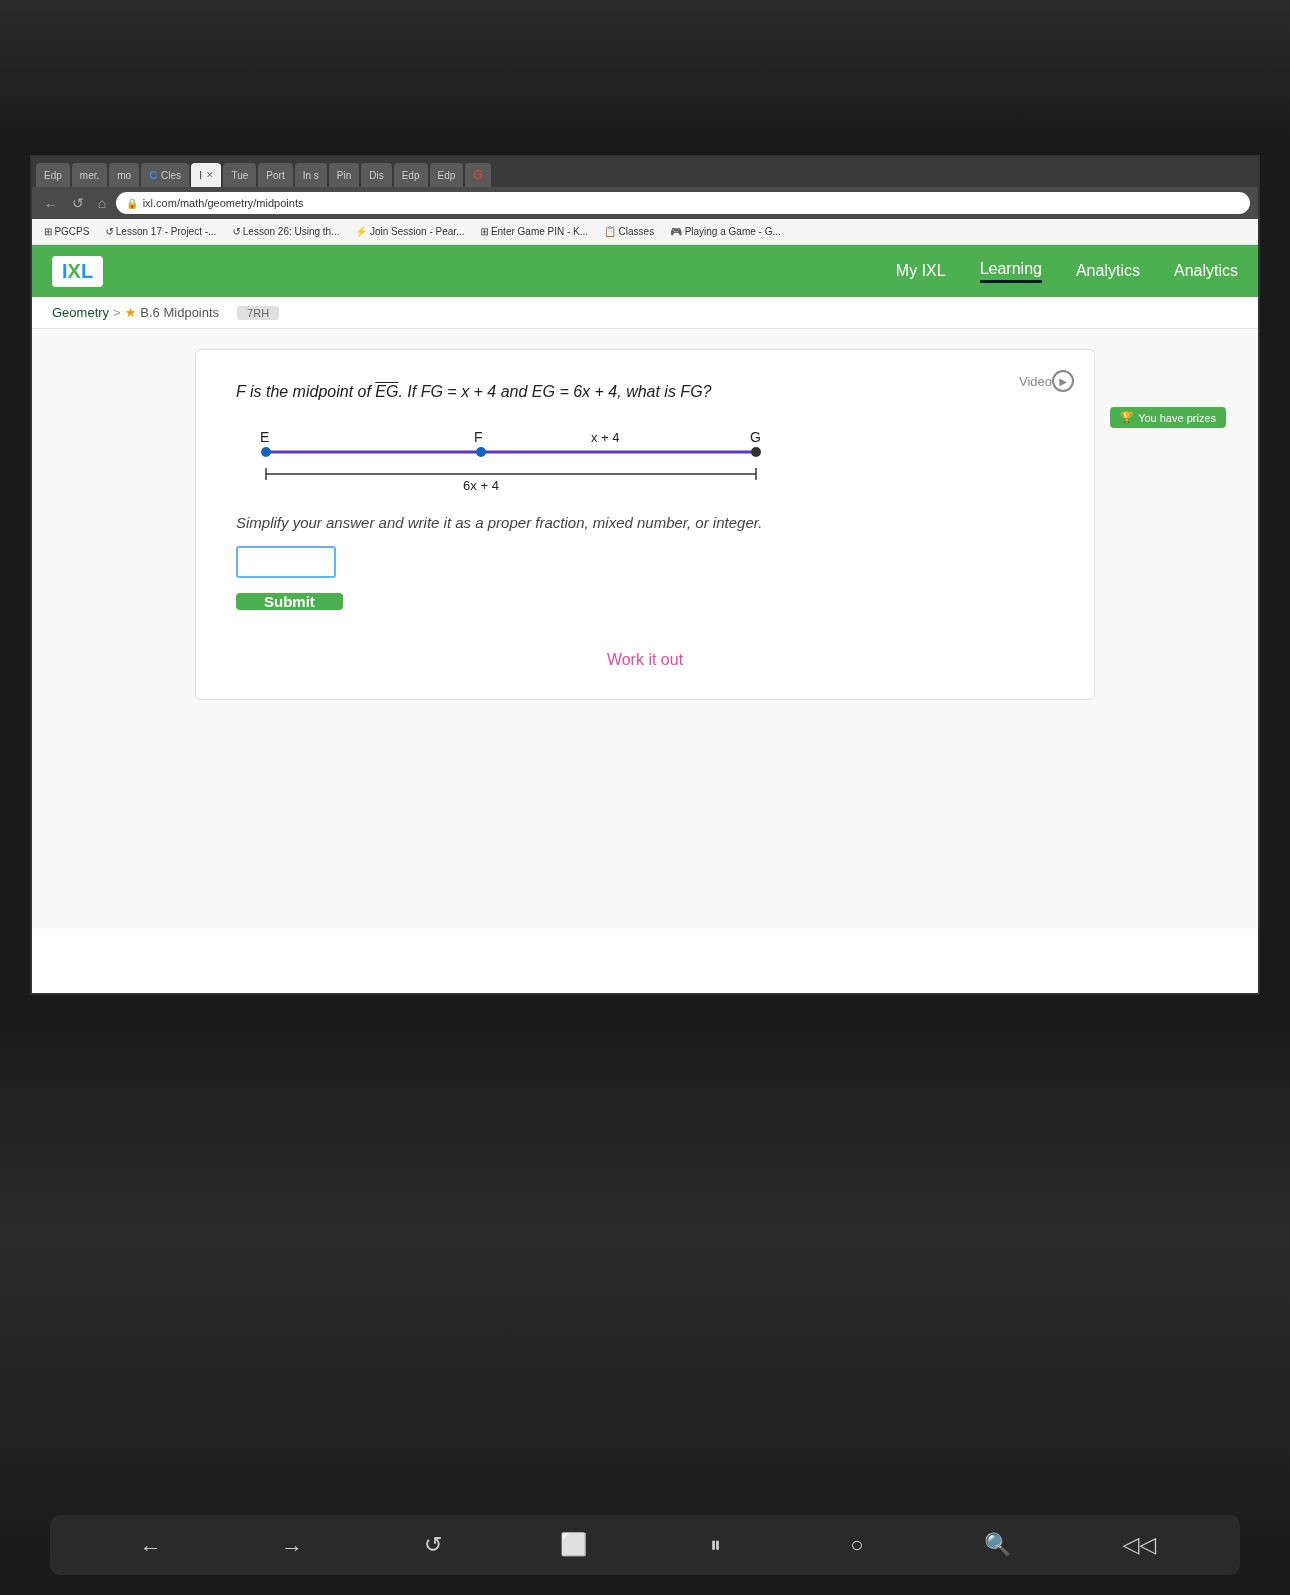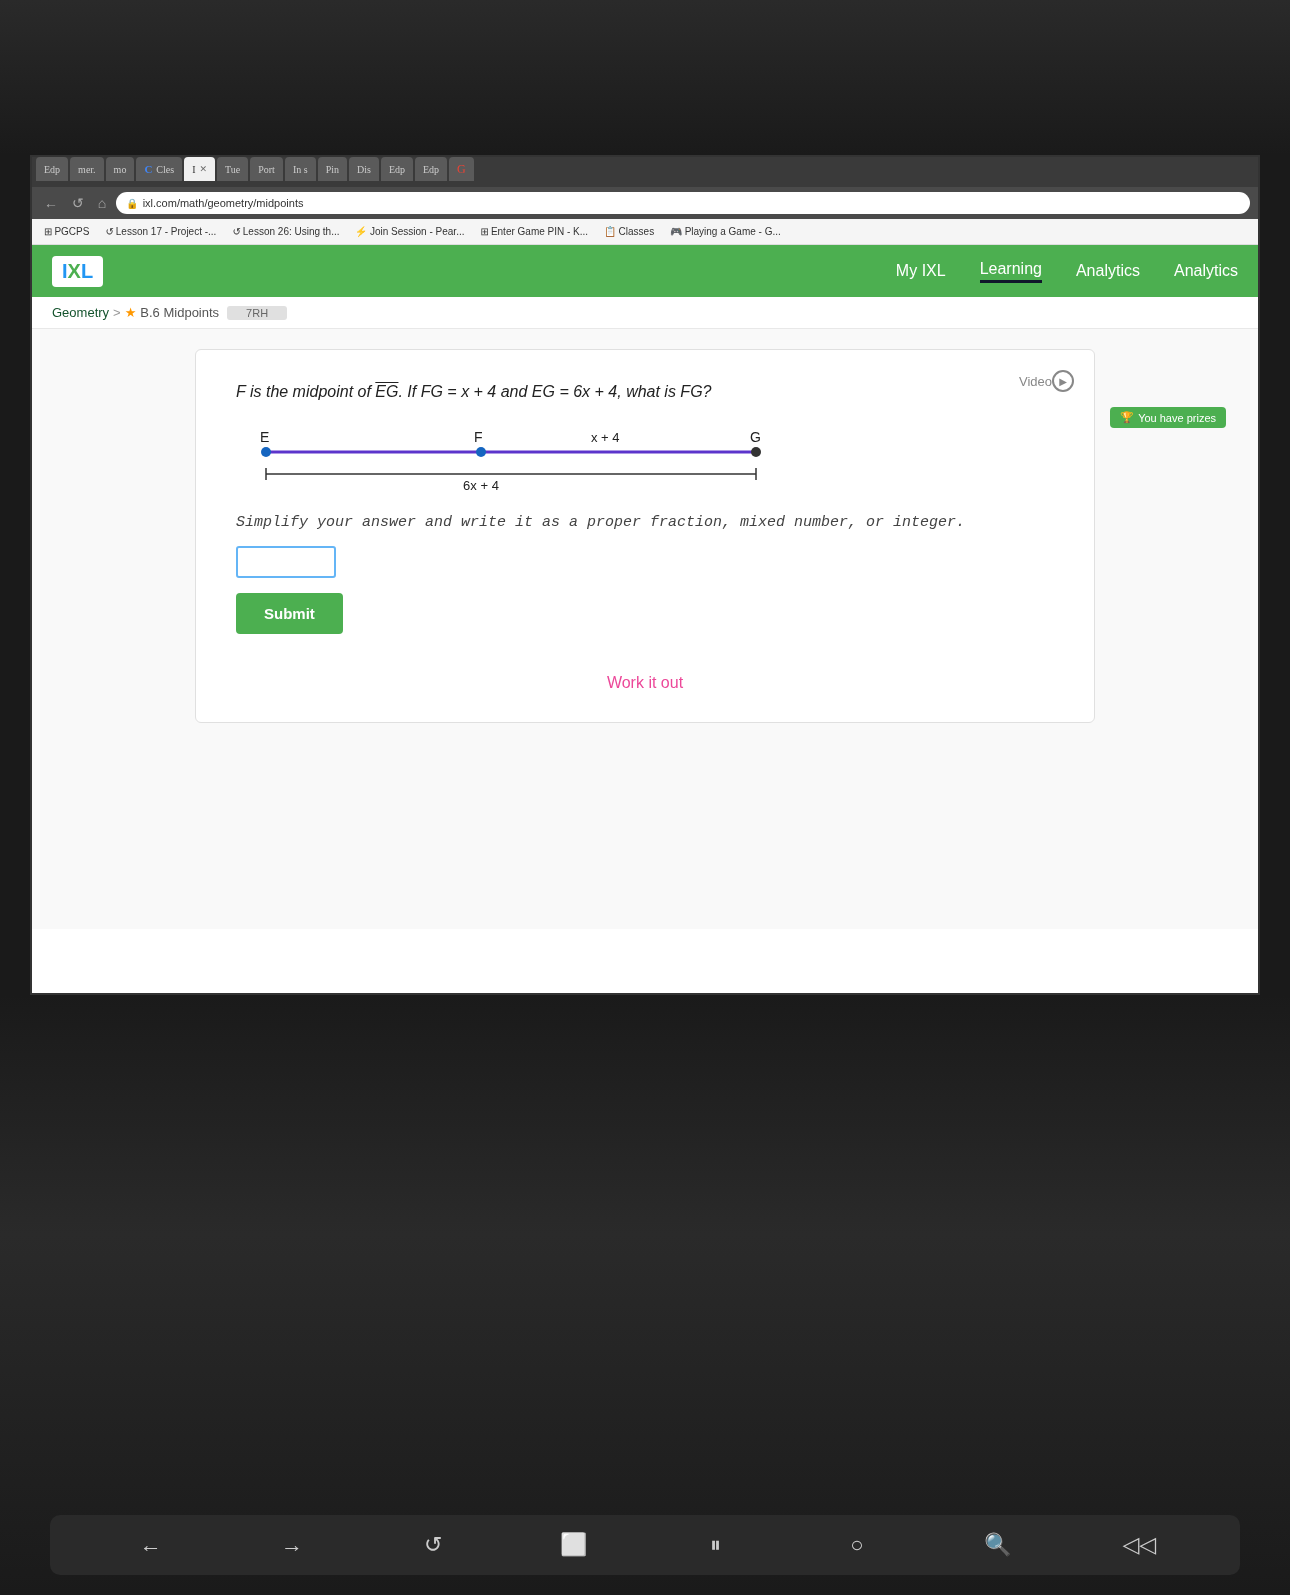--- a/index.html
+++ b/index.html
@@ -36,27 +36,26 @@
 
     
     .browser-chrome {
       background: #3c3c3c;
       width: 100%;
     }
 
     
     .tab-bar {
       display: flex;
-      align-items: flex-start;
+      align-items: flex-end;
       height: 30px;
       background: #3a3a3a;
       padding: 0 4px;
       gap: 2px;
       font-size: 10px;
-      font-family: Liberation Serif, serif;
     }
 
     .tab {
       display: flex;
       align-items: center;
       height: 24px;
       padding: 0 8px;
       background: #5a5a5a;
       color: #ccc;
       border-radius: 4px 4px 0 0;
@@ -283,41 +282,40 @@
 
     .diagram-svg {
       display: block;
     }
 
     .simplify-text {
       font-style: italic;
       color: #444;
       font-size: 15px;
       margin: 20px 0 15px 0;
-      font-family: Liberation Mono, monospace;
     }
 
     .answer-input {
       width: 100px;
       height: 32px;
       border: 2px solid #64b5f6;
       border-radius: 3px;
       padding: 0 6px;
       font-size: 15px;
       outline: none;
       display: block;
       margin-bottom: 15px;
     }
 
     .submit-btn {
       background: #4caf50;
       color: #fff;
       border: none;
       border-radius: 4px;
-      padding: 12px 28px;
+      padding: 0 28px;
       font-size: 15px;
       cursor: pointer;
       font-weight: 600;
     }
 
     .work-it-out {
       text-align: center;
       margin-top: 40px;
     }
 
@@ -481,21 +479,21 @@
         <a class="ixl-nav-link">Analytics</a>
         <a class="ixl-nav-link">Analytics</a>
       </div>
     </div>
 
     <div class="breadcrumb">
       <span class="breadcrumb-link">Geometry</span>
       <span class="breadcrumb-sep"> &gt; </span>
       <span class="breadcrumb-star">★</span>
       <span>B.6 Midpoints</span>
-      <span style="background:#e0e0e0; border-radius:3px; padding:1px 19px; font-size:11px; color:#666; margin-left:4px;text-align:right;">7RH</span>
+      <span style="background:#e0e0e0; border-radius:3px; padding:1px 10px; font-size:11px; color:#666; margin-left:14px;text-align:right;">7RH</span>
     </div>
 
     <div class="prize-banner">
       <span>🏆</span>
       <span>You have prizes</span>
     </div>
 
     <div class="ixl-content">
       <div class="problem-card">
         

